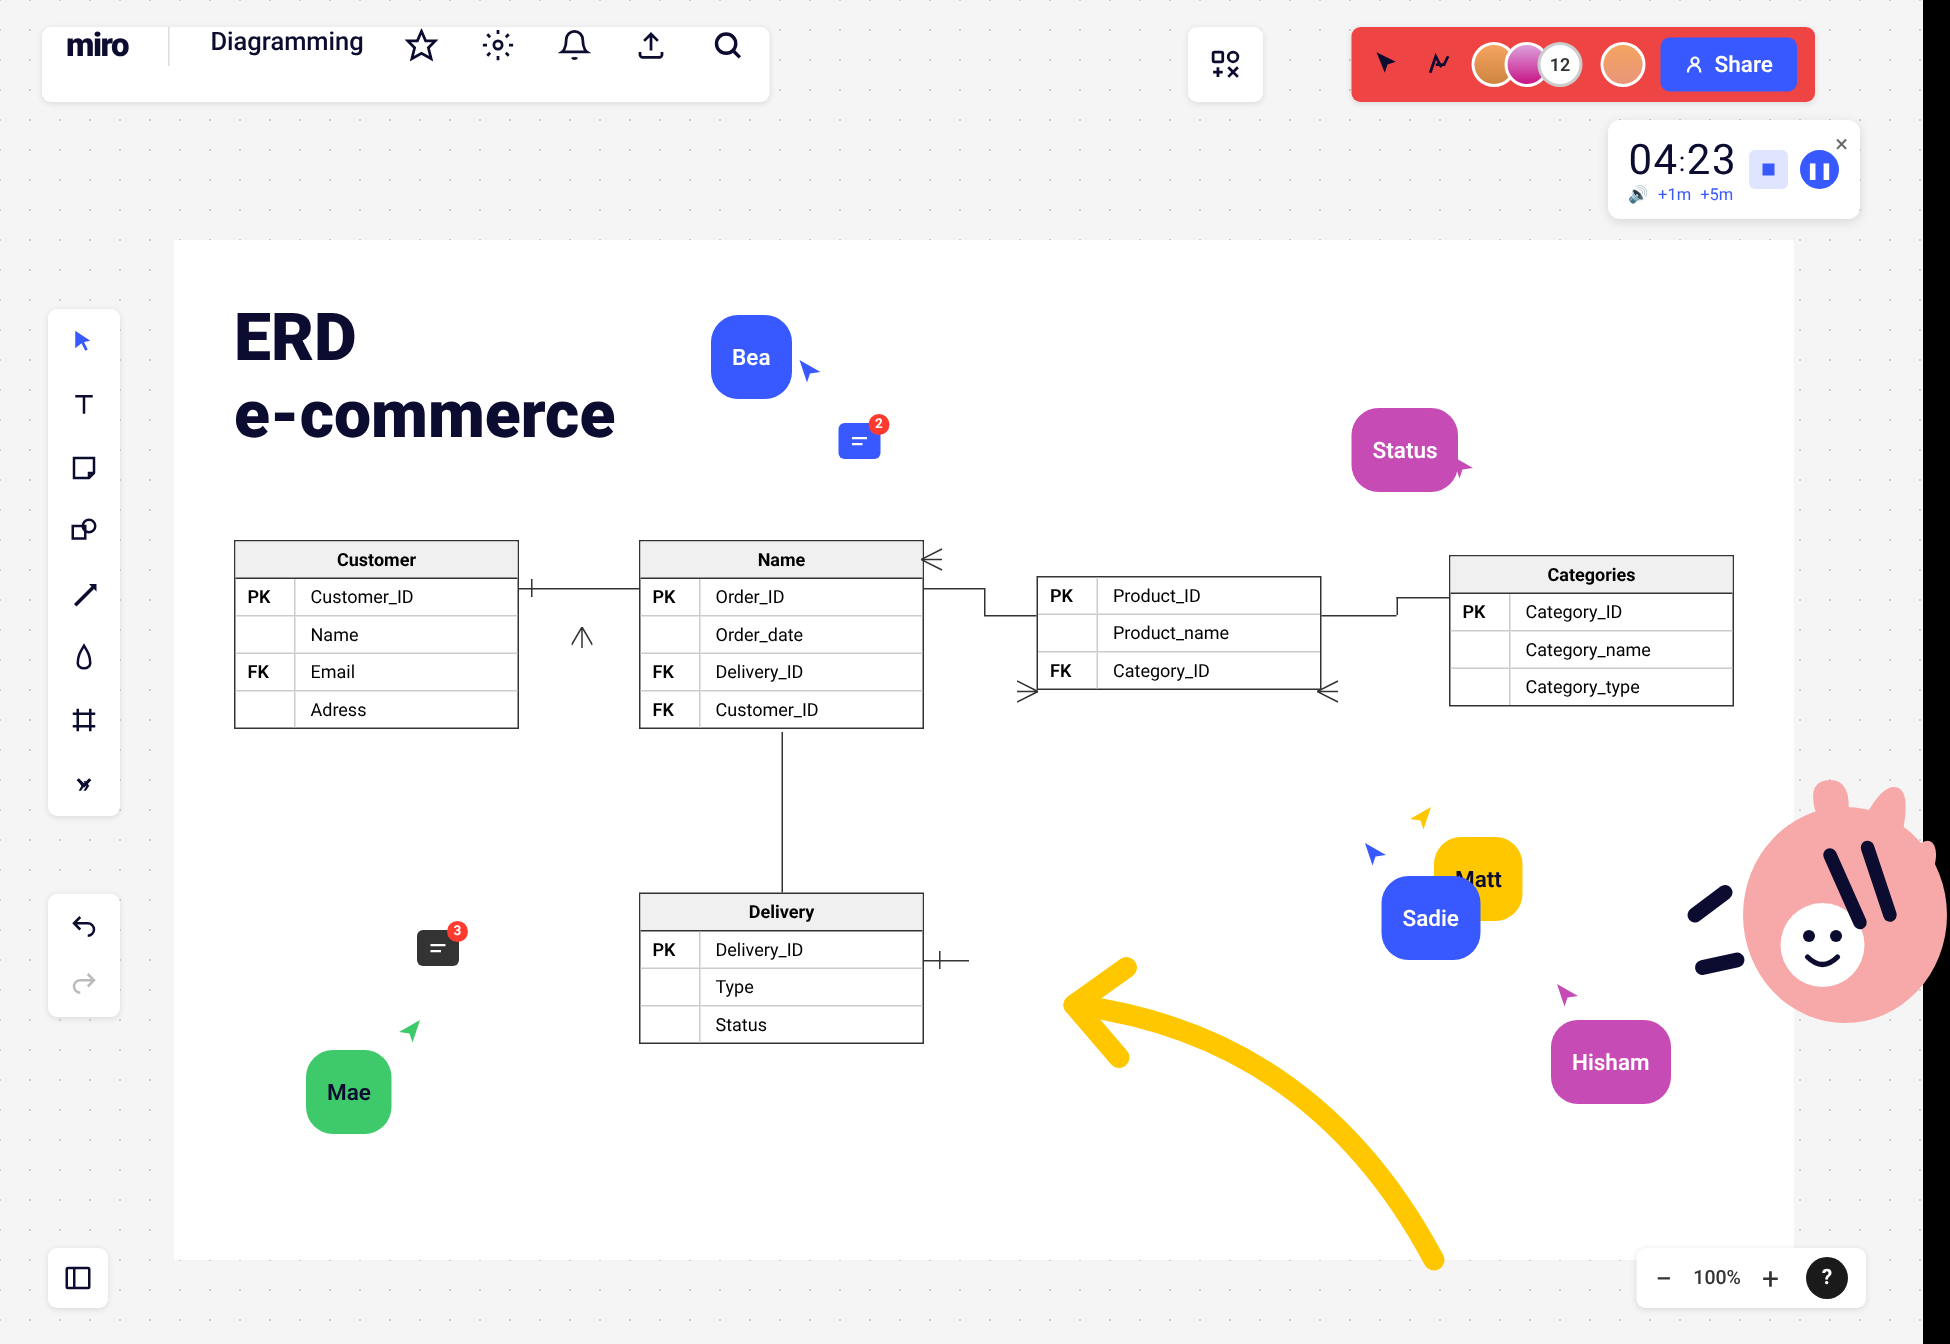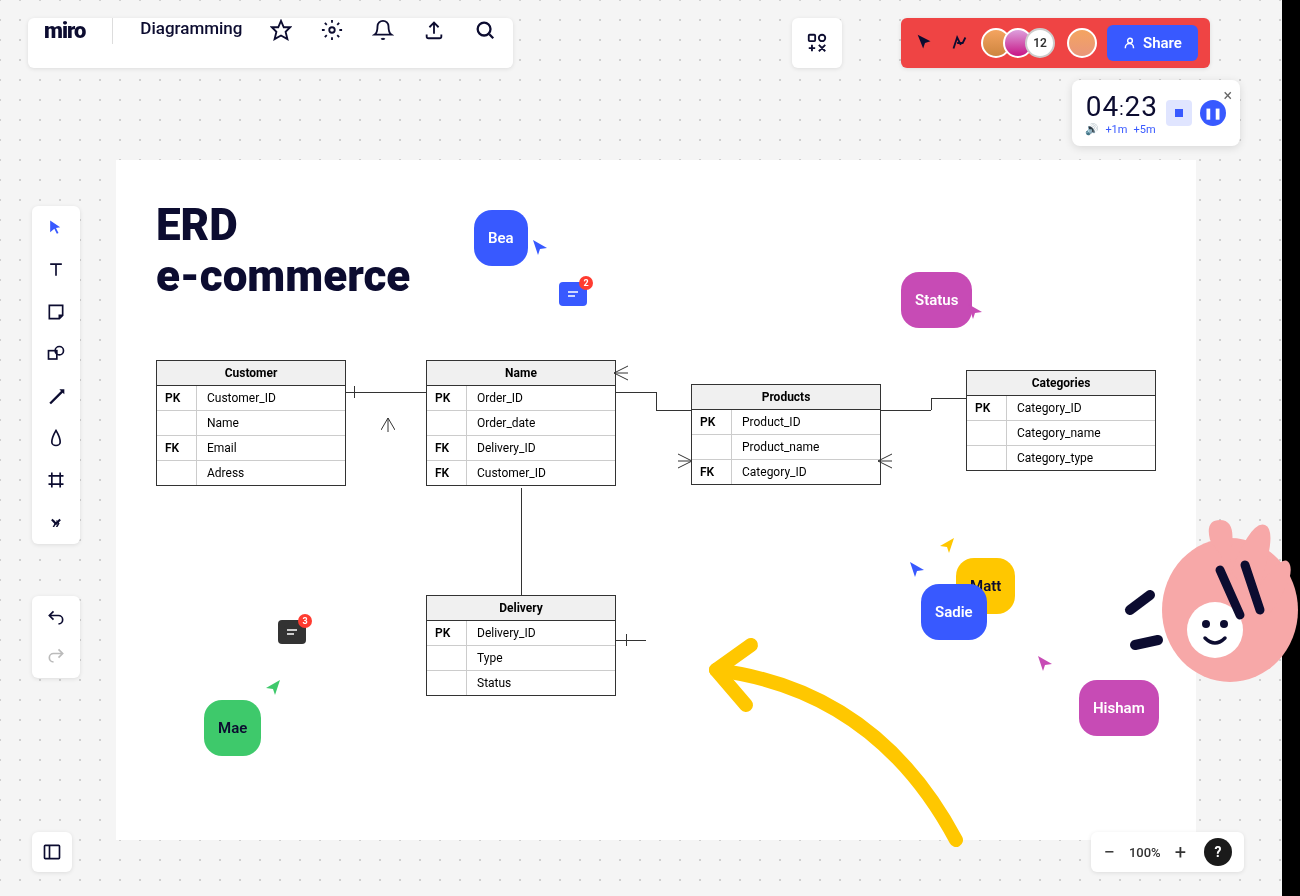--- a/index.html
+++ b/index.html
@@ -269,21 +269,20 @@
         <div class="entity-key">FK</div>
         <div class="entity-field">Delivery_ID</div>
       </div>
     <div class="entity-row">
         <div class="entity-key">FK</div>
         <div class="entity-field">Customer_ID</div>
       </div>
   </div>
 
   <div class="entity" style="top:224px;left:575px;width:190px;">
-    <div class="entity-head">Products</div>
     <div class="entity-row">
         <div class="entity-key">PK</div>
         <div class="entity-field">Product_ID</div>
       </div>
     <div class="entity-row">
         <div class="entity-key"></div>
         <div class="entity-field">Product_name</div>
       </div>
     <div class="entity-row">
         <div class="entity-key">FK</div>
@@ -361,21 +360,21 @@
   <div class="cursor-label" style="top:398px;left:840px;background:#ffc700;color:#0c0c30;">Matt</div>
   <svg class="cursor-ptr" style="top:376px;left:822px;" width="18" height="18">
       <path d="M16 2 L2 10 L9 11 L11 17 Z" fill="#ffc700"></path>
     </svg>
 
   <div class="cursor-label" style="top:424px;left:805px;background:#3859ff;">Sadie</div>
   <svg class="cursor-ptr" style="top:400px;left:792px;" width="18" height="18">
       <path d="M2 2 L16 10 L9 11 L7 17 Z" fill="#3859ff"></path>
     </svg>
 
-  <div class="cursor-label" style="top:520px;left:963px;background:#c74bb5;">Hisham</div>
+  <div class="cursor-label" style="top:520px;left:918px;background:#c74bb5;">Hisham</div>
   <svg class="cursor-ptr" style="top:494px;left:920px;" width="18" height="18">
       <path d="M2 2 L16 10 L9 11 L7 17 Z" fill="#c74bb5"></path>
     </svg>
 
   <div class="cursor-label" style="top:540px;left:88px;background:#3ec96b;color:#0c0c30;">Mae</div>
   <svg class="cursor-ptr" style="top:518px;left:148px;" width="18" height="18">
       <path d="M16 2 L2 10 L9 11 L11 17 Z" fill="#3ec96b"></path>
     </svg>
 
   <div class="comment-bubble" style="top:122px;left:443px;background:#3859ff;">

